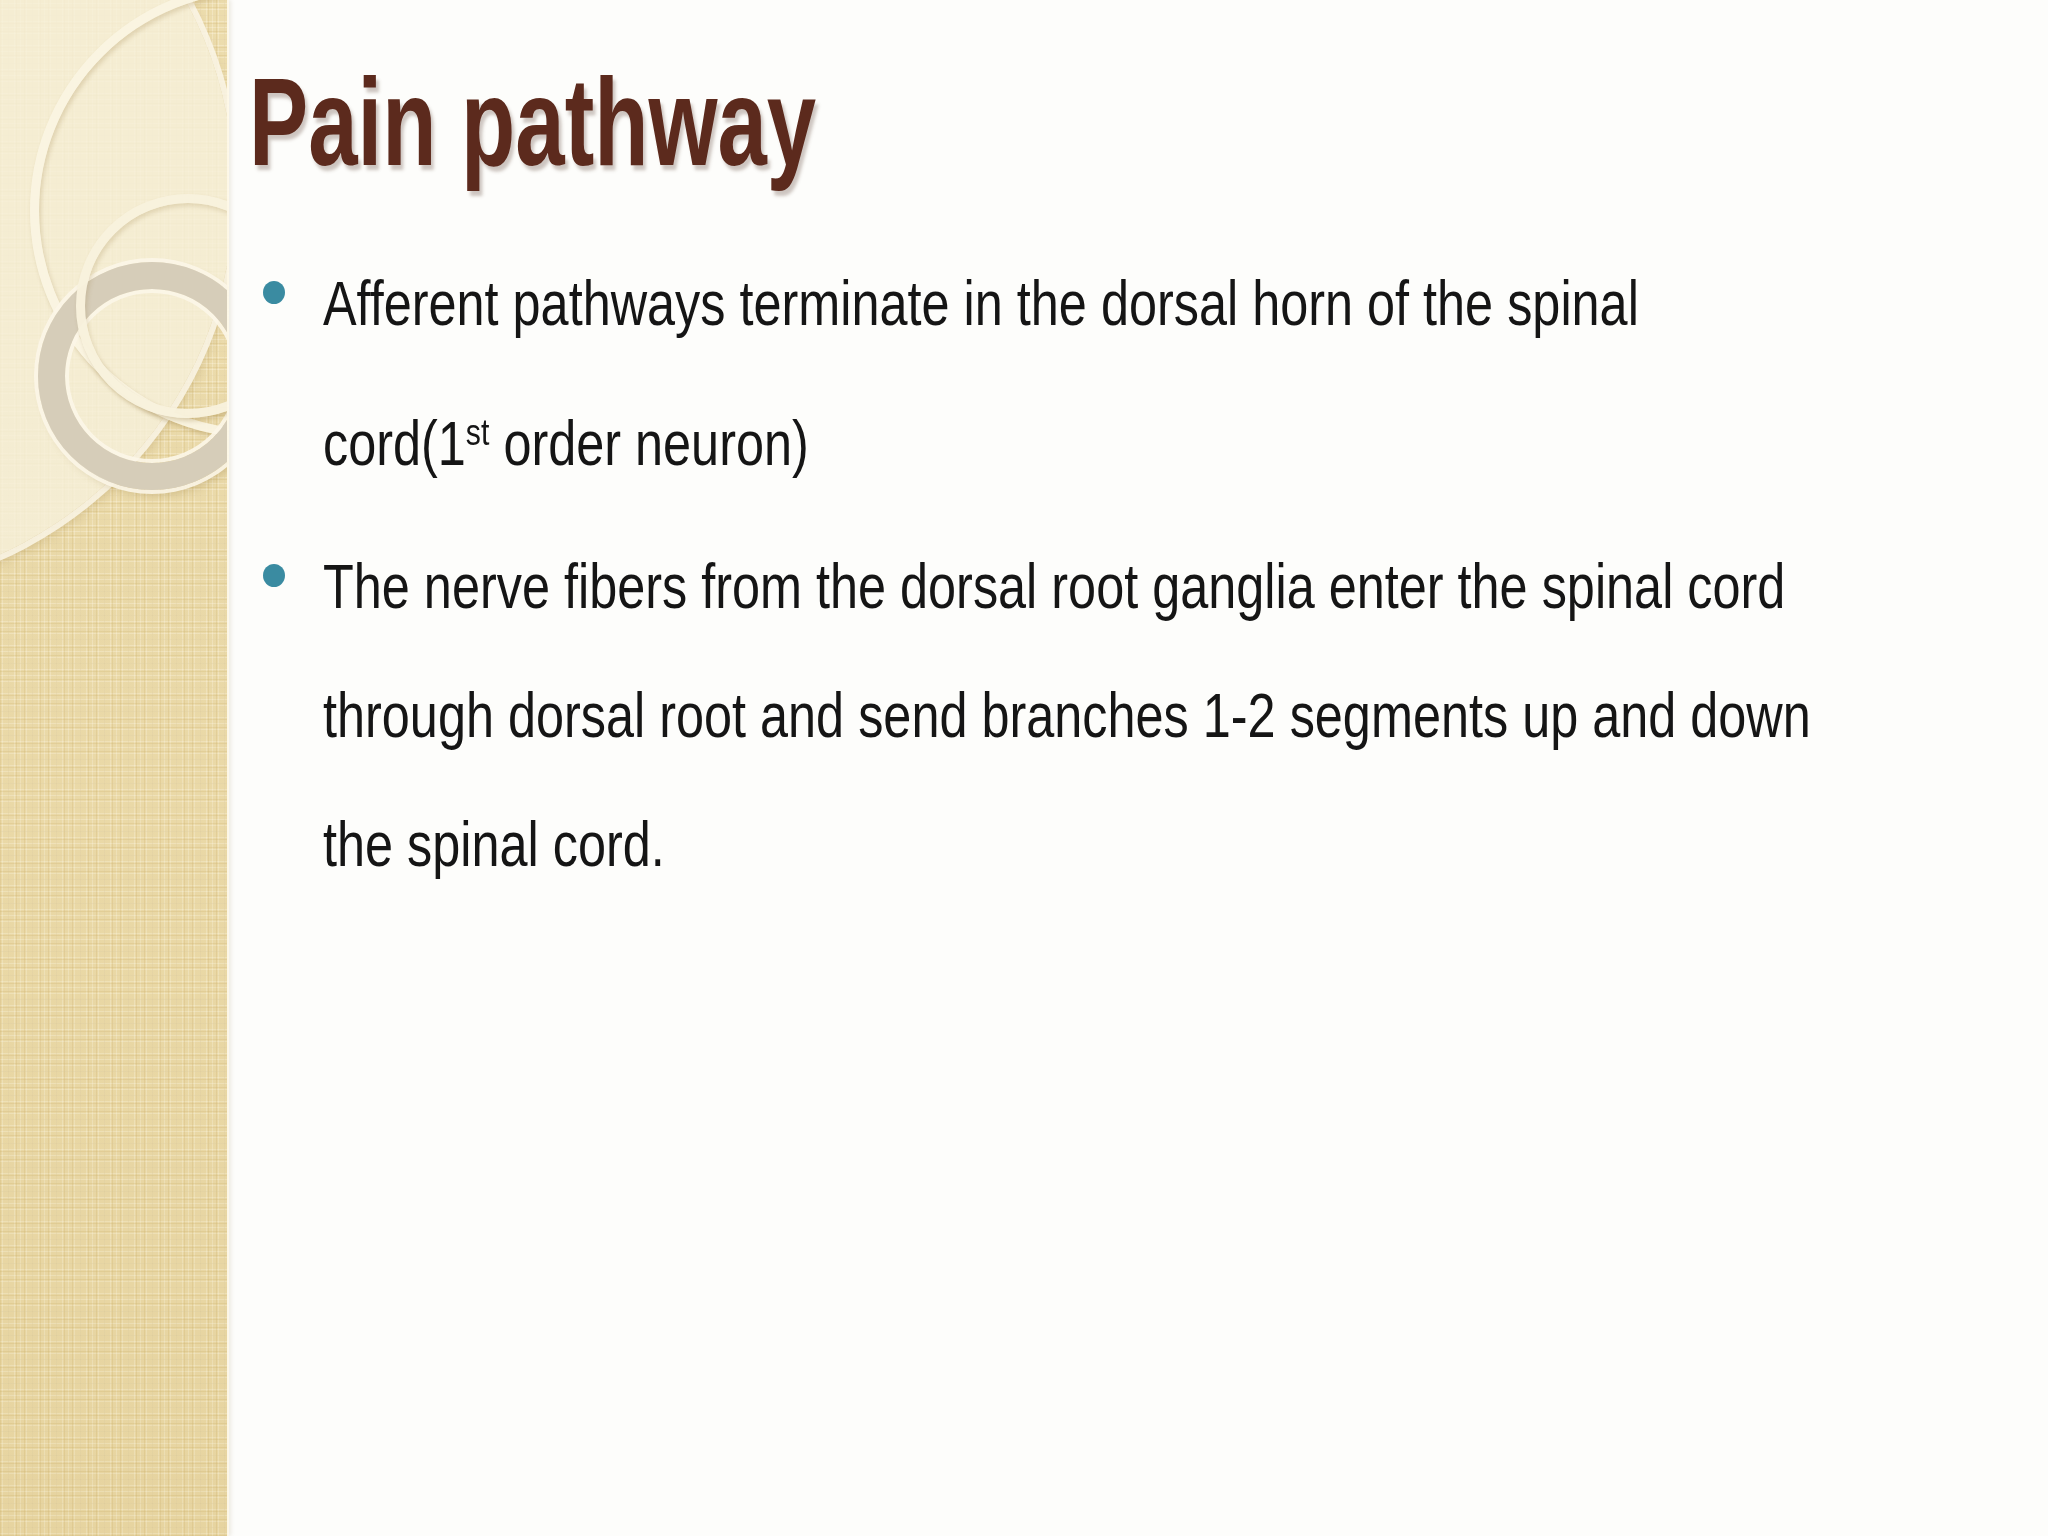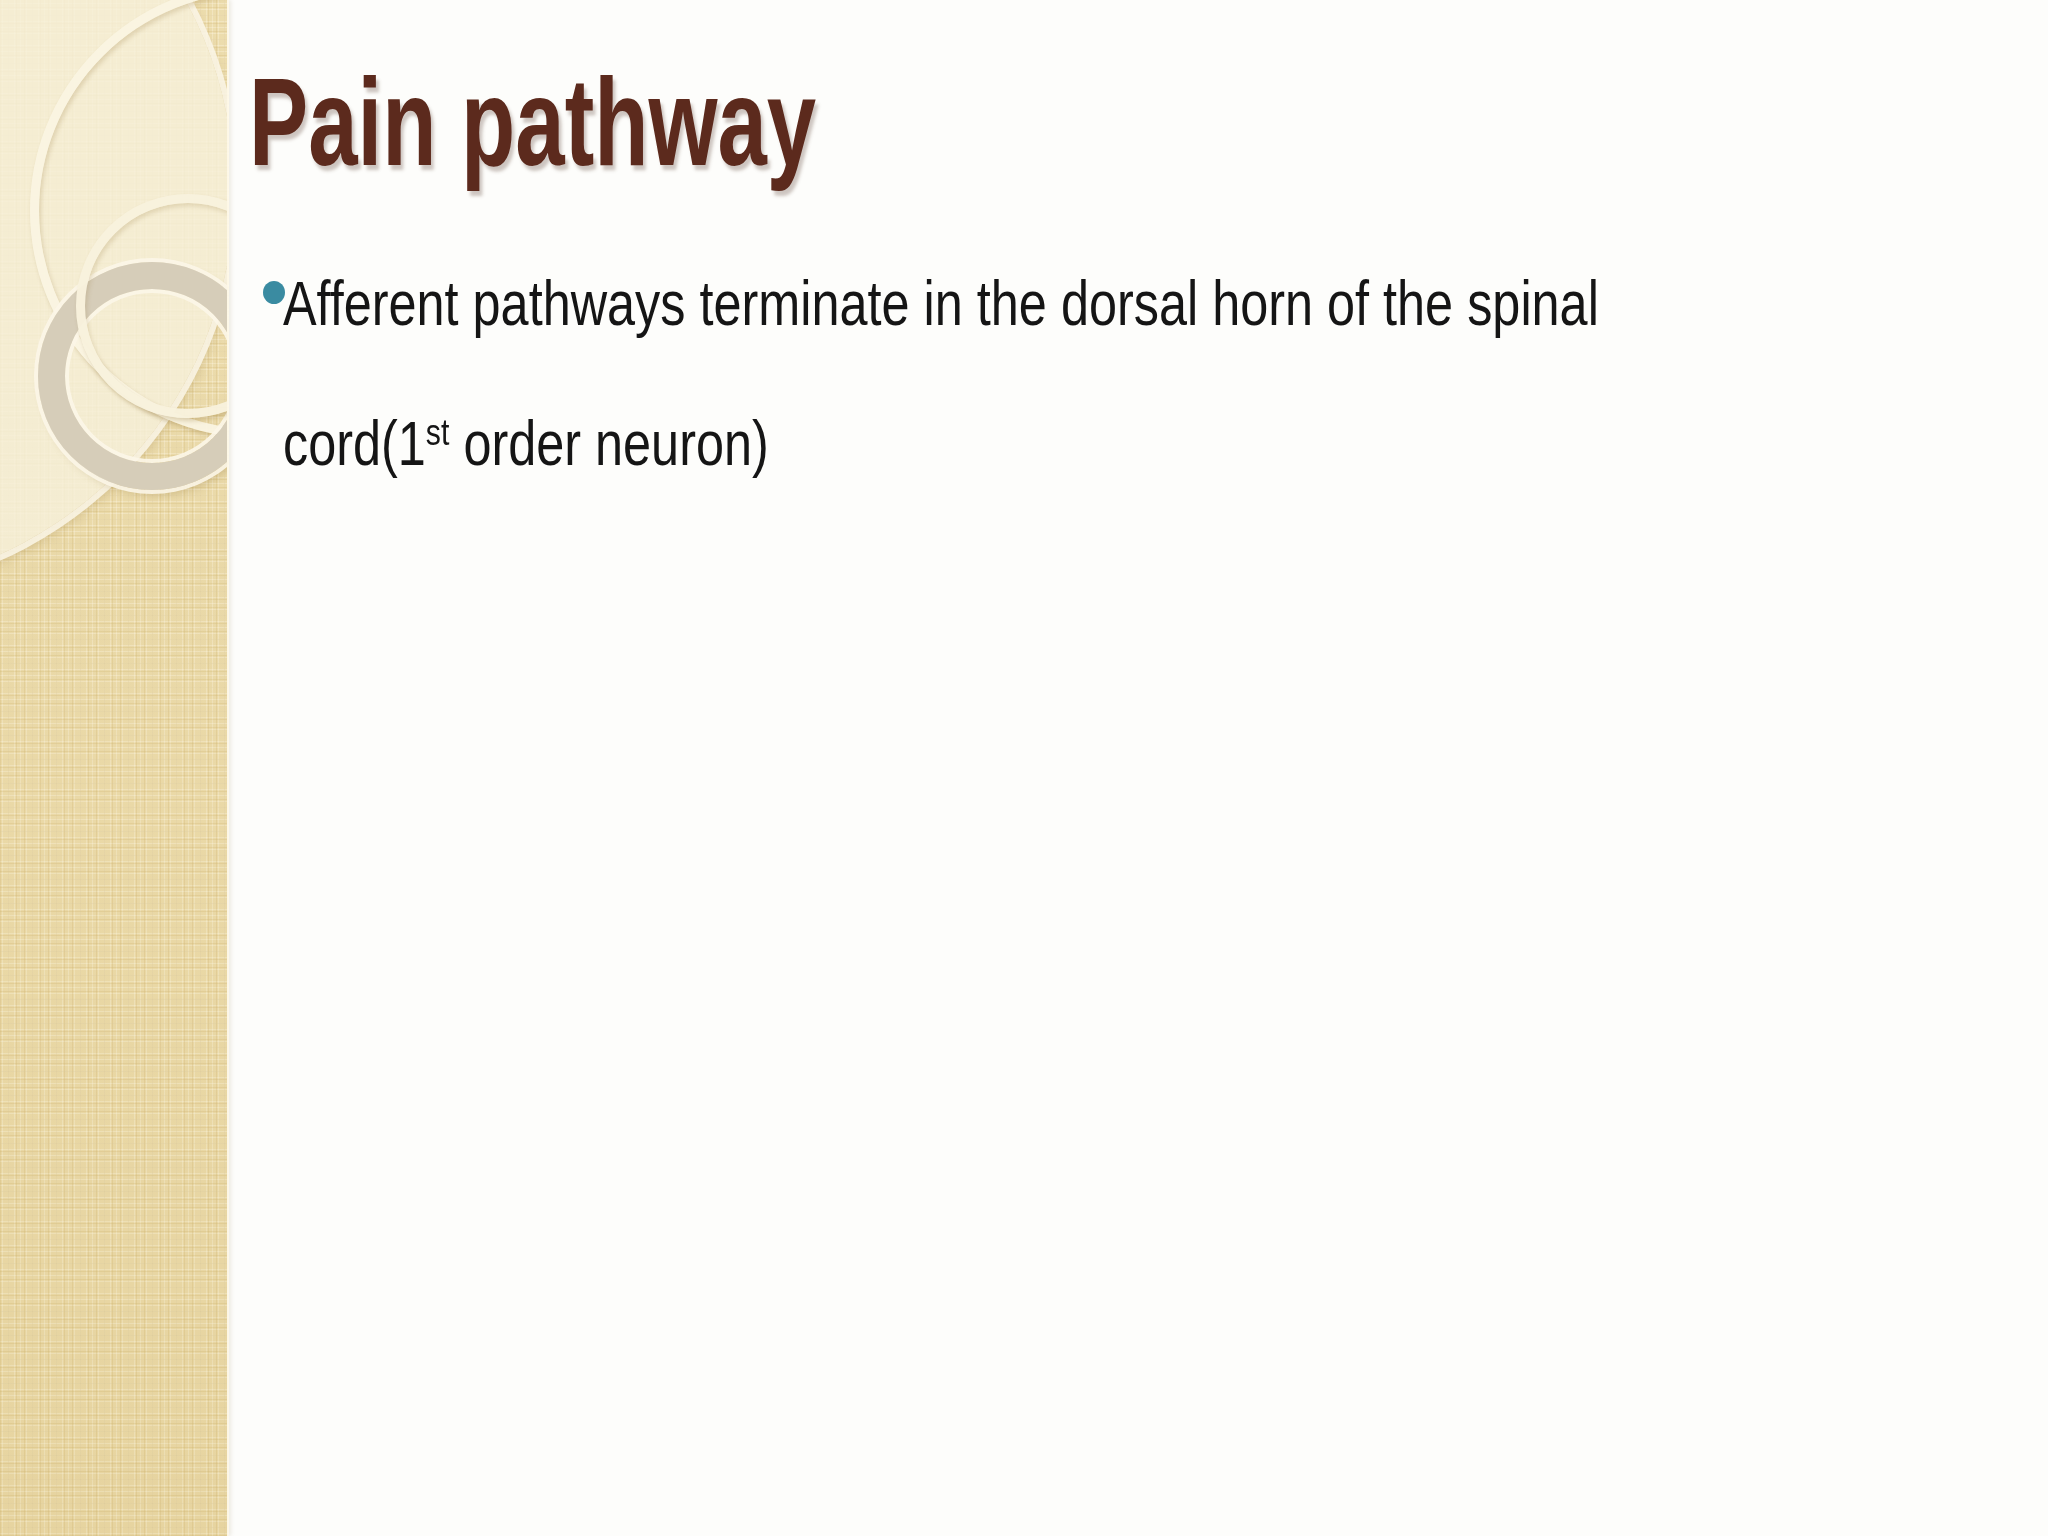--- a/index.html
+++ b/index.html
@@ -56,21 +56,21 @@
     font-weight:bold;
     line-height:1.05;
     color:var(--title-color,#5c2a1d);
     transform:scaleX(0.71);
     transform-origin:left top;
     white-space:pre;
     text-shadow:4px 5px 4px rgba(95,70,55,0.30);
     letter-spacing:0;
   }
   .bullets{position:absolute;left:0;top:239px;right:0;}
-  .bullet{position:relative;padding-left:56px;margin:0 0 14px 0;}
+  .bullet{position:relative;padding-left:96px;margin:0 0 14px 0;}
   .dot{
     position:absolute;left:36px;top:42px;width:22px;height:23px;
     border-radius:50%;
     background:var(--dot-color,#3a8ba1);
   }
   .line{
     font-size:63px;
     line-height:129px;
     color:#151515;
     white-space:pre;
@@ -100,17 +100,23 @@
     <h1 class="title">Pain pathway</h1>
 
     <div class="bullets">
 
       <div class="bullet">
         <span class="dot"></span>
         <div class="line">Afferent pathways terminate in the dorsal horn of the spinal</div>
         <div class="line"><span>cord(1</span><span class="sup">st</span><span> order neuron)</span></div>
       </div>
 
+      <div class="bullet">
+        <span class="dot"></span>
+        <div class="line">The nerve fibers from the dorsal root ganglia enter the spinal cord</div>
+        <div class="line">through dorsal root and send branches 1-2 segments up and down</div>
+        <div class="line">the spinal cord.</div>
+      </div>
 
 
     </div>
   </div>
 </div>
 
 </body></html>

